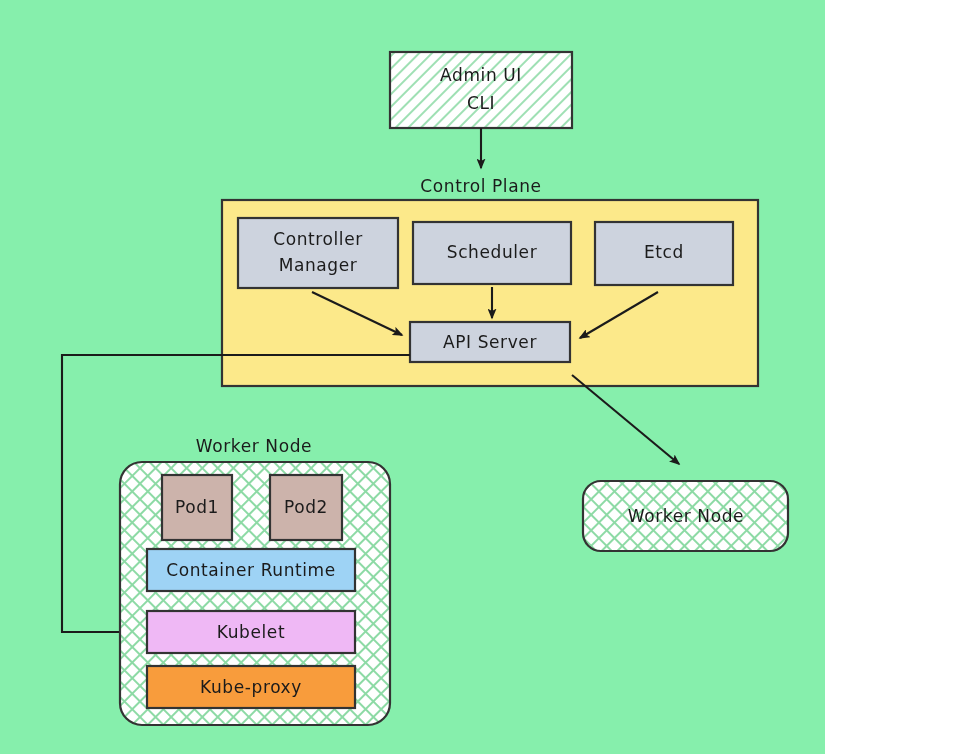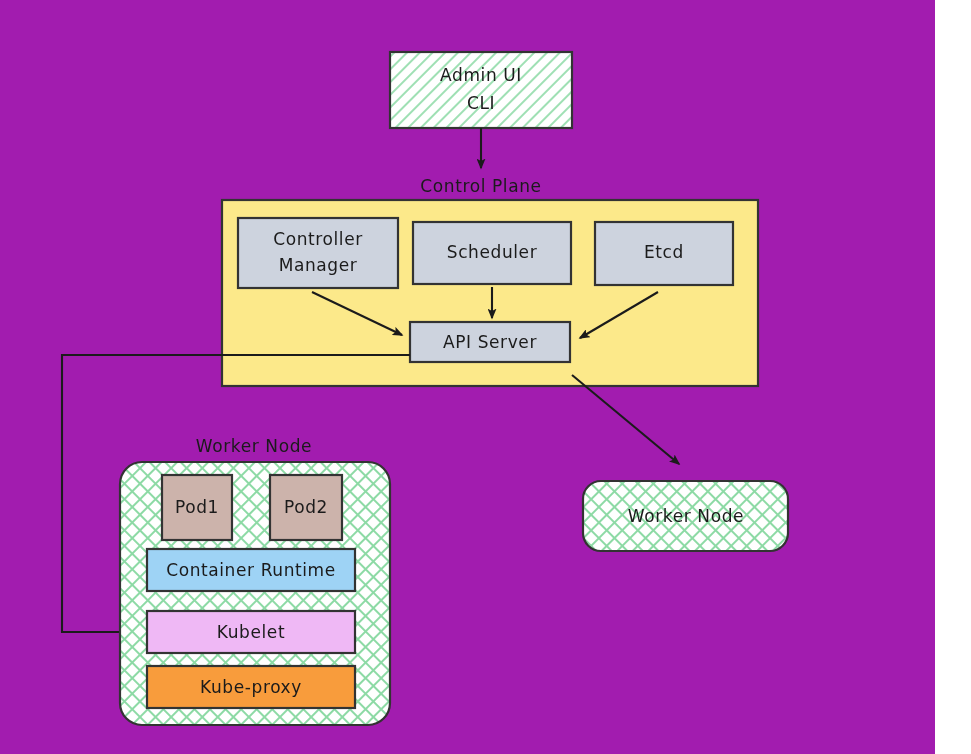--- a/index.html
+++ b/index.html
@@ -8,23 +8,23 @@
     background: #ffffff;
   }
   body {
     width: 971px;
     height: 754px;
     overflow: hidden;
     font-family: "DejaVu Sans", sans-serif;
   }
   #diagram-root {
     position: relative;
-    width: 935px;
+    width: 825px;
     height: 754px;
-    background: #a21caf;
+    background: #86efac;
   }
   svg#diagram-svg {
     position: absolute;
     top: 0;
     left: 0;
     width: 971px;
     height: 754px;
   }
   .node-label {
     font-family: "DejaVu Sans", sans-serif;

